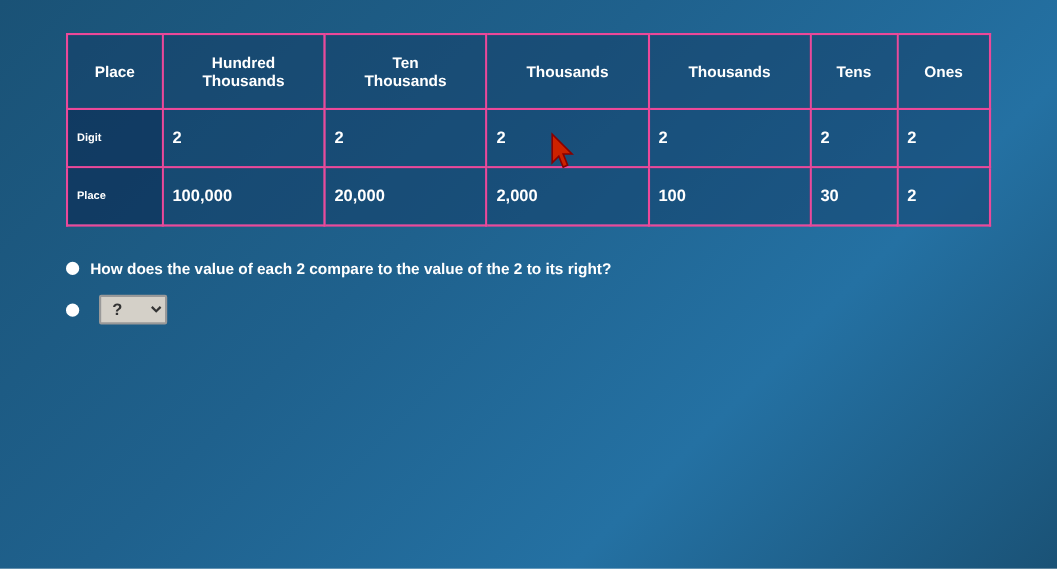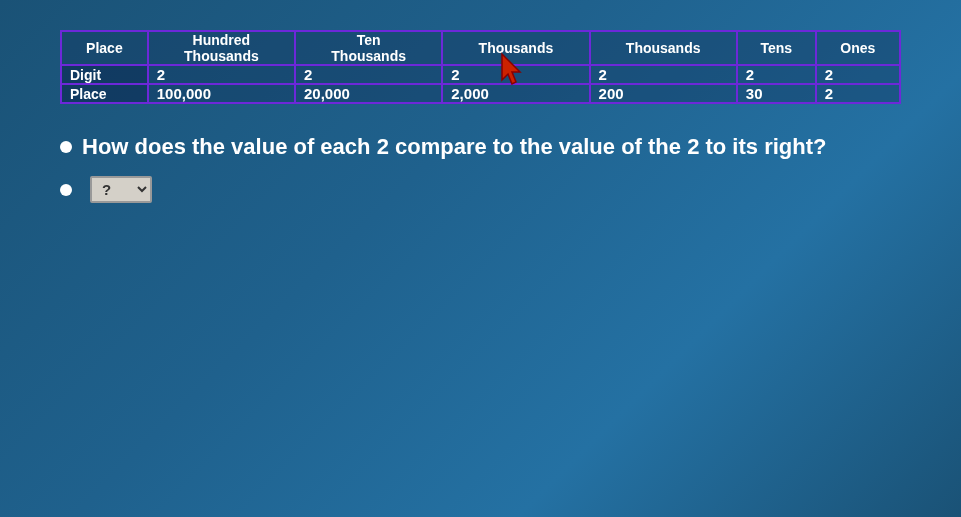--- a/index.html
+++ b/index.html
@@ -24,57 +24,57 @@
       margin-bottom: 30px;
     }
 
     table {
       width: 100%;
       border-collapse: collapse;
       border: 2px solid #ccc;
     }
 
     th, td {
-      border: 2px solid #6d28d9;
+      border: 2px solid #ec4899;
       color: white;
       font-weight: bold;
-      padding: 0 8px;
+      padding: 17px 8px;
       font-size: 15px;
       position: relative;
     }
 
     th {
       background: rgba(20, 60, 100, 0.5);
       font-size: 14px;
     }
 
     td {
       background: rgba(15, 50, 90, 0.4);
     }
 
     .row-label {
       background: rgba(10, 40, 80, 0.6);
-      font-size: 14px;
+      font-size: 10px;
       margin-top: 44px;
     }
 
     .cursor-cell {
       position: relative;
     }
 
     .question-section {
       width: 100%;
       max-width: 860px;
     }
 
     .question-line {
       display: flex;
       align-items: center;
       color: white;
-      font-size: 22px;
+      font-size: 14px;
       font-weight: bold;
       margin-bottom: 16px;
     }
 
     .bullet {
       width: 12px;
       height: 12px;
       background: white;
       border-radius: 50%;
       margin-right: 10px;
@@ -141,21 +141,21 @@
         </td>
         <td>2</td>
         <td>2</td>
         <td>2</td>
       </tr>
       <tr>
         <td class="row-label">Place</td>
         <td>100,000</td>
         <td>20,000</td>
         <td>2,000</td>
-        <td>200</td>
+        <td>100</td>
         <td>30</td>
         <td>2</td>
       </tr>
     </tbody>
   </table>
 </div>
 
 <div class="question-section">
   <div class="question-line">
     <div class="bullet"></div>

